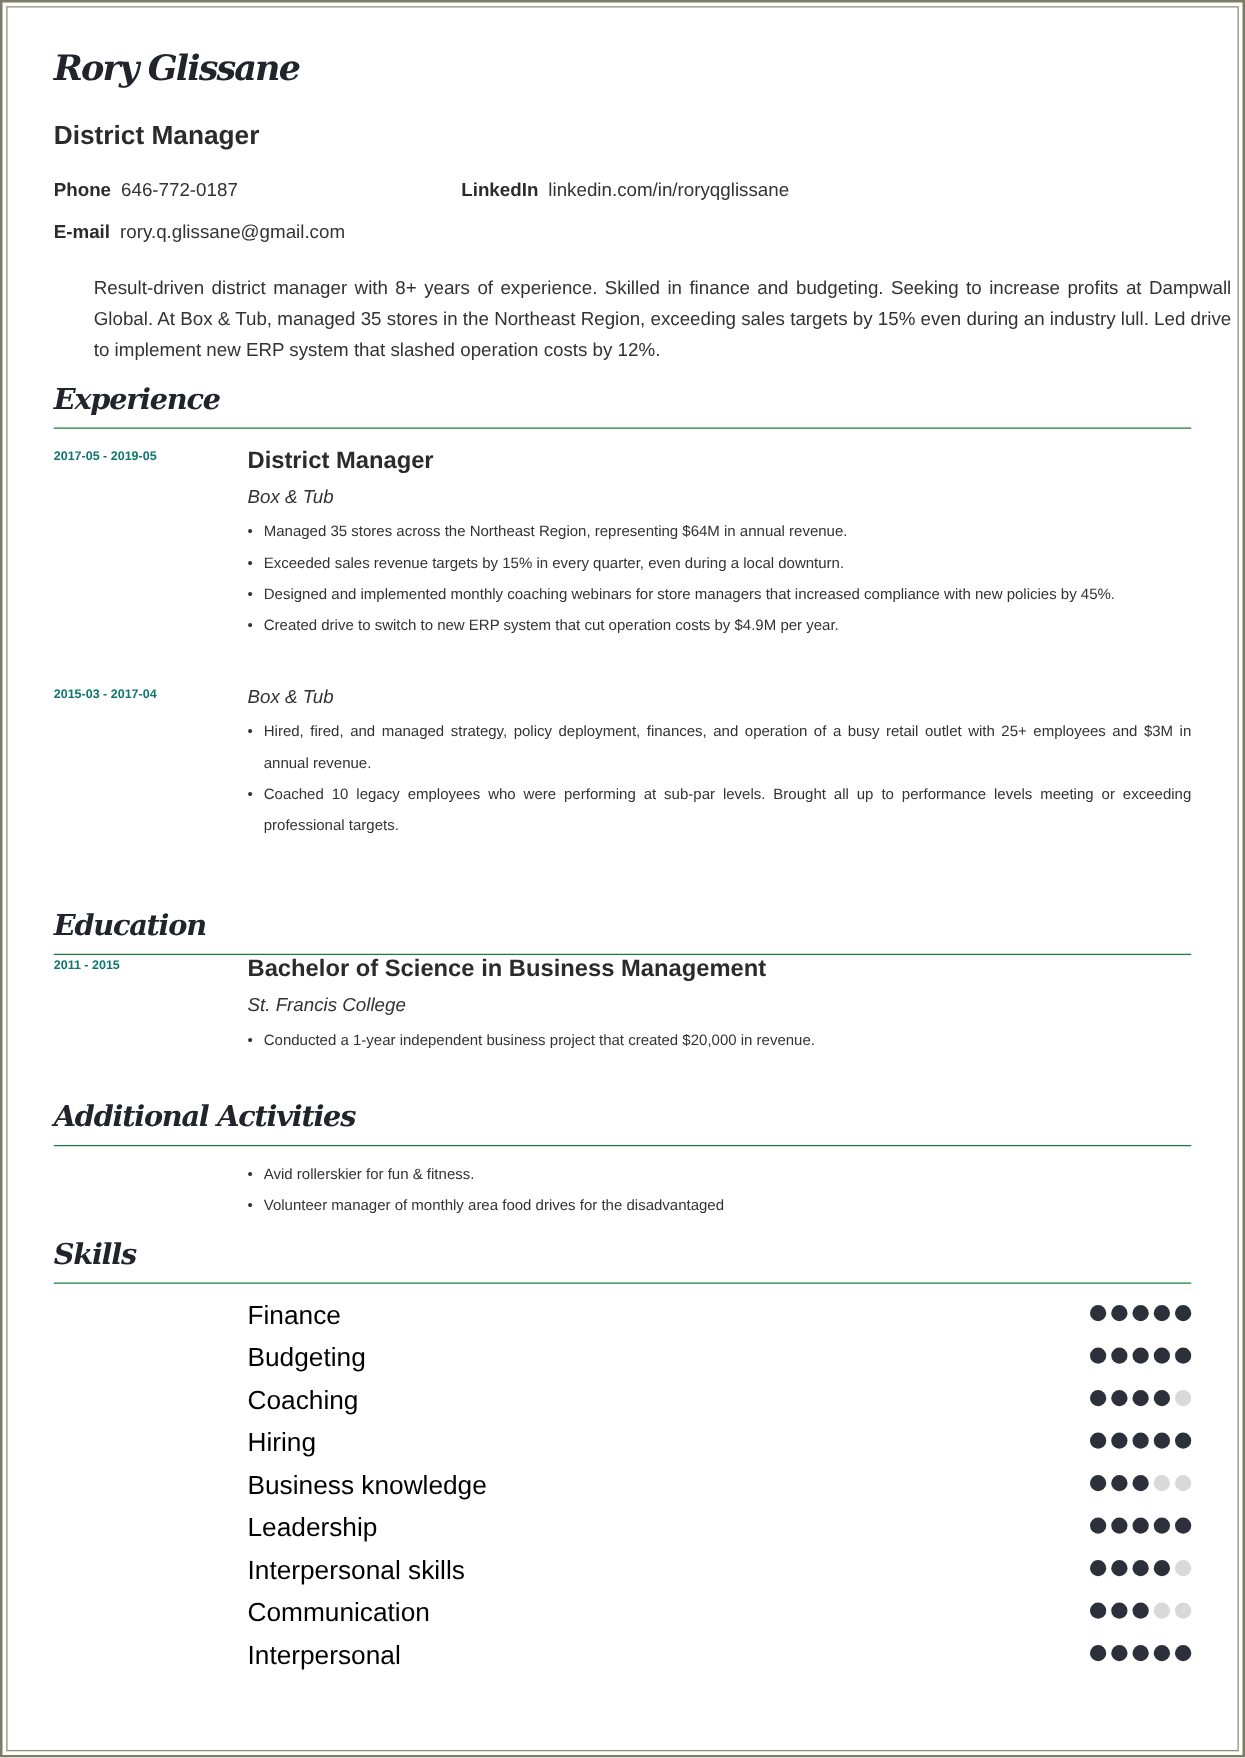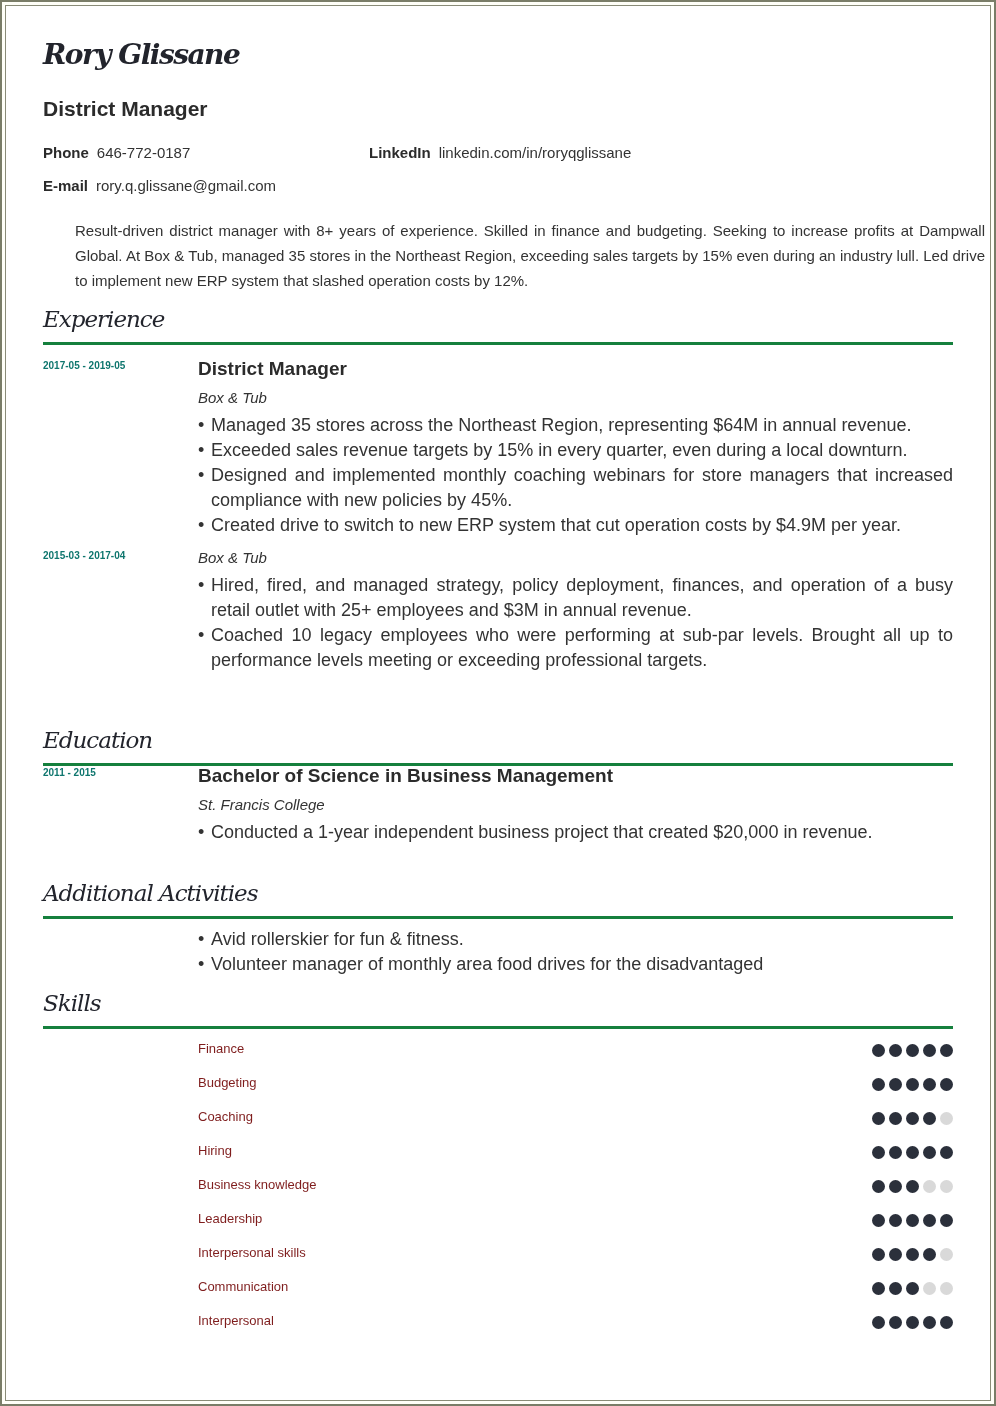--- a/index.html
+++ b/index.html
@@ -24,37 +24,37 @@
   }
   .role { position:absolute; top:97px; left:0; font-size:21px; font-weight:bold; color:#2b2b2b; }
   .contact { position:absolute; font-size:15px; color:#333; }
   .contact b { font-weight:bold; margin-right:8px; color:#2b2b2b; }
   .summary {
     position:absolute; top:218px; left:0; width:910px;
     font-size:15px; line-height:25px; text-align:justify; color:#333;margin-left:32px;
   }
   .sec-title {
     position:absolute; left:0; width:910px;
-    font-family:"DejaVu Serif", serif; font-style:italic; font-weight:normal;
+    font-family:"DejaVu Serif", serif; font-style:italic; font-weight:bold;
     font-size:23px; letter-spacing:-1px; color:#22242c;
-    border-bottom:3px solid #15803d; height:36px;
+    border-bottom:1px solid #15803d; height:36px;
   }
   .entry { position:absolute; left:0; width:910px; }
   .date { position:absolute; left:0; top:2px; font-size:10px; font-weight:bold; color:#0f766e; }
   .body { position:absolute; left:155px; width:755px; }
   .etitle { font-size:19px; font-weight:bold; color:#2b2b2b; height:30px; line-height:22px; }
   .company { font-style:italic; font-size:15px; color:#333; height:25px; line-height:20px; }
   ul { margin:0; padding:0; list-style:none; }
   li {
-    position:relative; padding-left:13px; font-size:18px; line-height:25px;
+    position:relative; padding-left:13px; font-size:12px; line-height:25px;
     text-align:justify; color:#333;
   }
   li::before { content:"•"; position:absolute; left:0; top:0; }
   .skill-row { position:absolute; left:155px; width:755px; height:20px; }
-  .skill-name { position:absolute; left:0; top:0; font-size:13px; color:#7f1d1d; }
+  .skill-name { position:absolute; left:0; top:0; font-size:21px; color:#000000; }
   .dots { position:absolute; right:0; top:3px; display:flex; gap:4px; }
   .dot { width:13px; height:13px; border-radius:50%; background:#2b303b; }
   .dot.off { background:#d9d9d9; }
 </style>
 </head>
 <body>
 
 <div class="frame">
     <div class="frame-inner"></div>
   </div>

